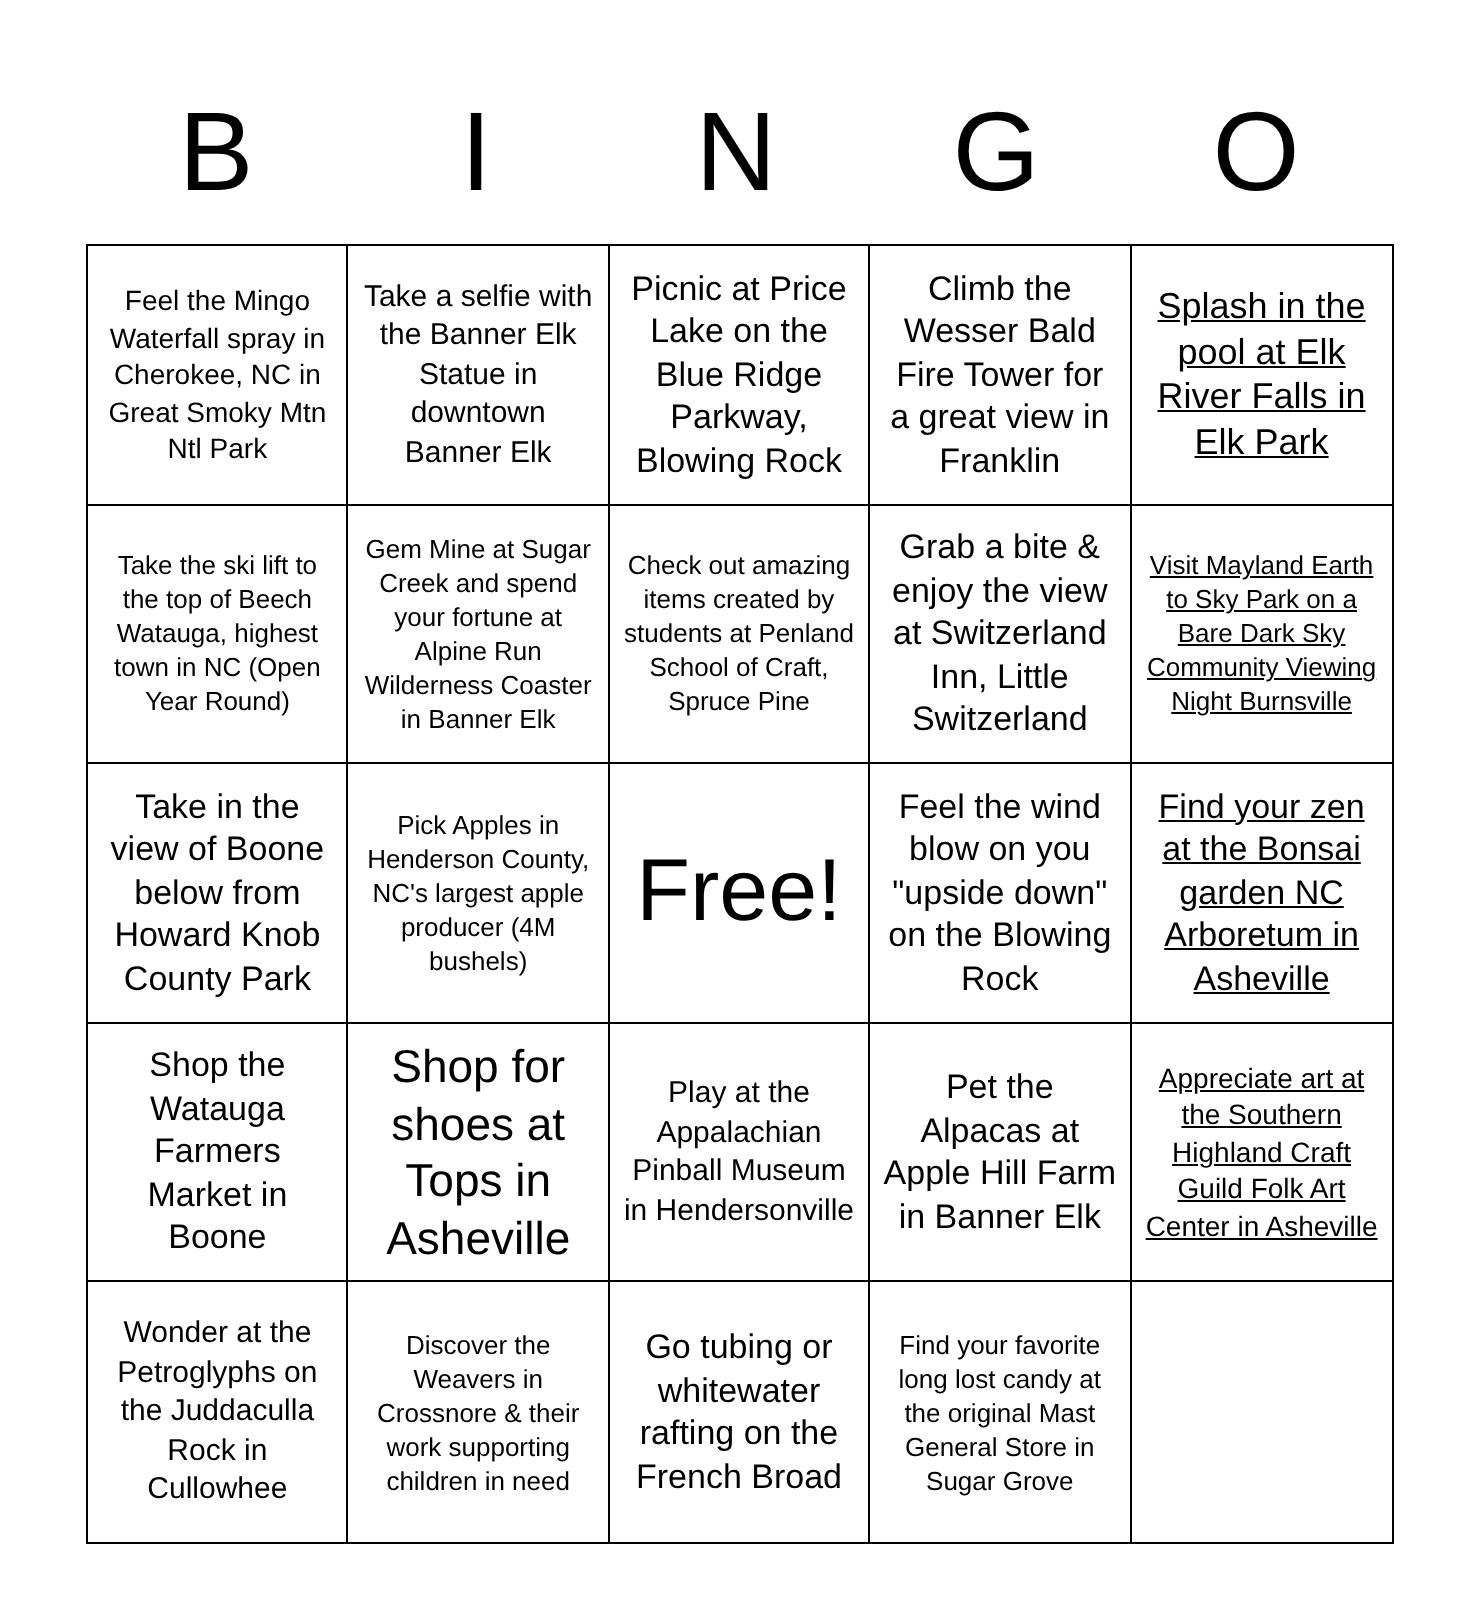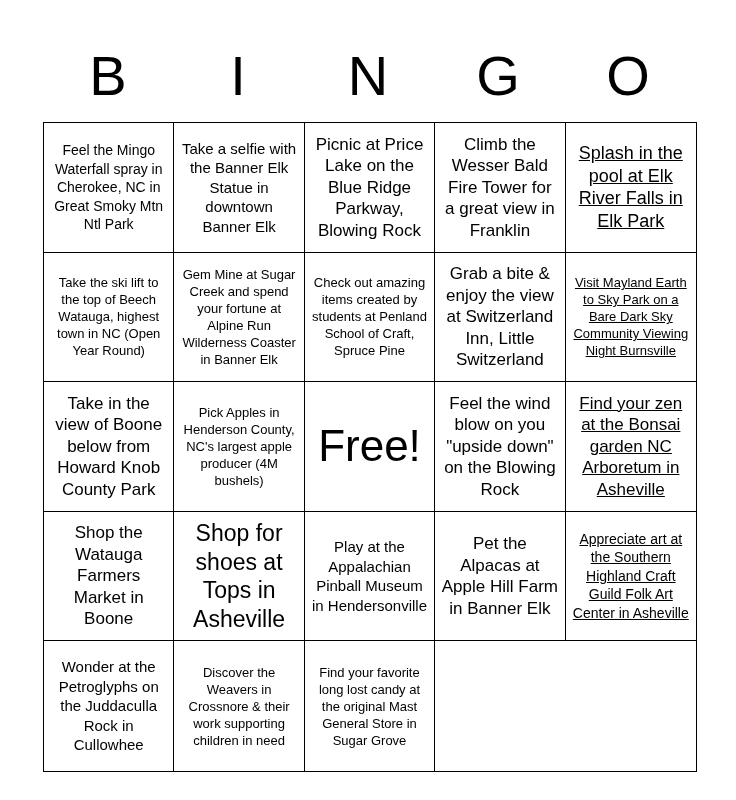--- a/index.html
+++ b/index.html
@@ -51,14 +51,15 @@
   <div class="cell s17">Find your zen at the Bonsai garden NC Arboretum in Asheville</div>
 
   <div class="cell s17">Shop the Watauga Farmers Market in Boone</div>
   <div class="cell s23">Shop for shoes at Tops in Asheville</div>
   <div class="cell s15">Play at the Appalachian Pinball Museum in Hendersonville</div>
   <div class="cell s17">Pet the Alpacas at Apple Hill Farm in Banner Elk</div>
 
   <div class="cell s14">Appreciate art at the Southern Highland Craft Guild Folk Art Center in Asheville</div>
   <div class="cell s15">Wonder at the Petroglyphs on the Juddaculla Rock in Cullowhee</div>
   <div class="cell s13">Discover the Weavers in Crossnore &amp; their work supporting children in need</div>
+  <div class="cell s17">Go tubing or whitewater rafting on the French Broad</div>
   <div class="cell s13">Find your favorite long lost candy at the original Mast General Store in Sugar Grove</div>
 </div>
 
 </body></html>

